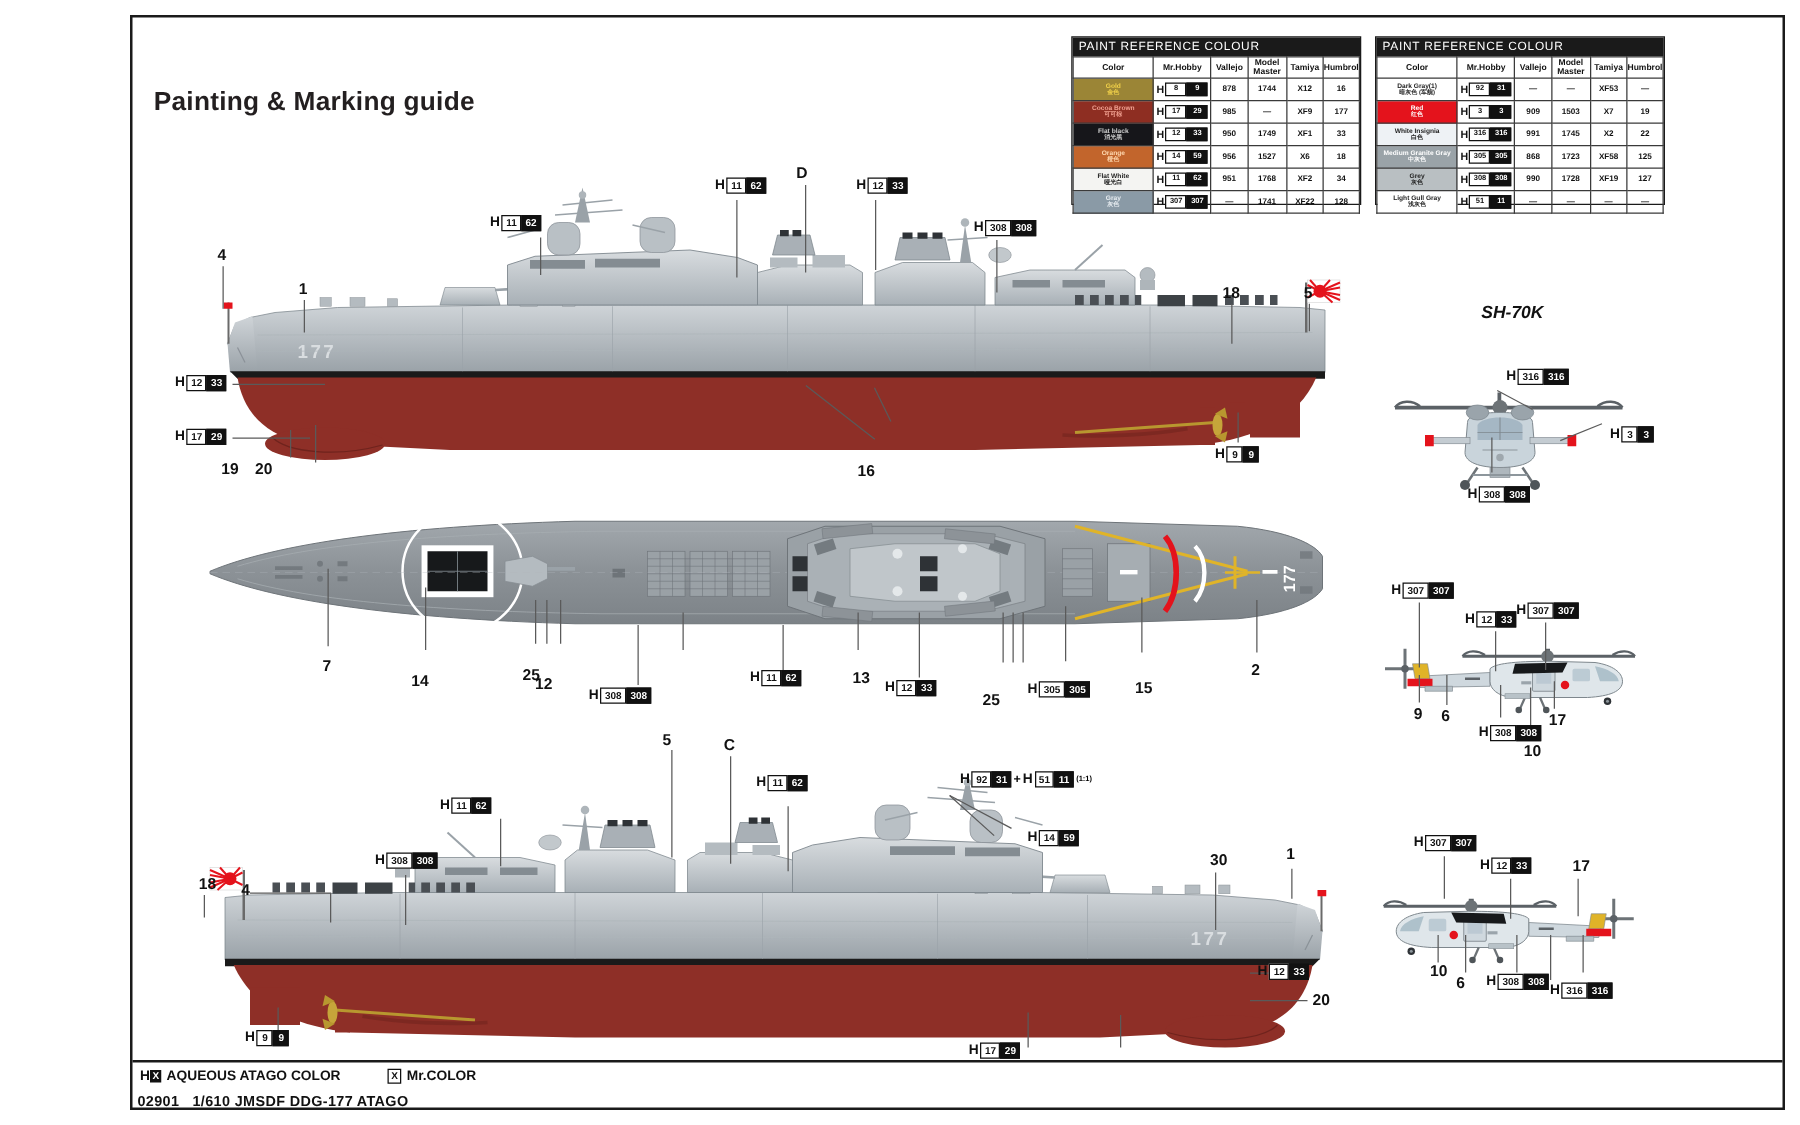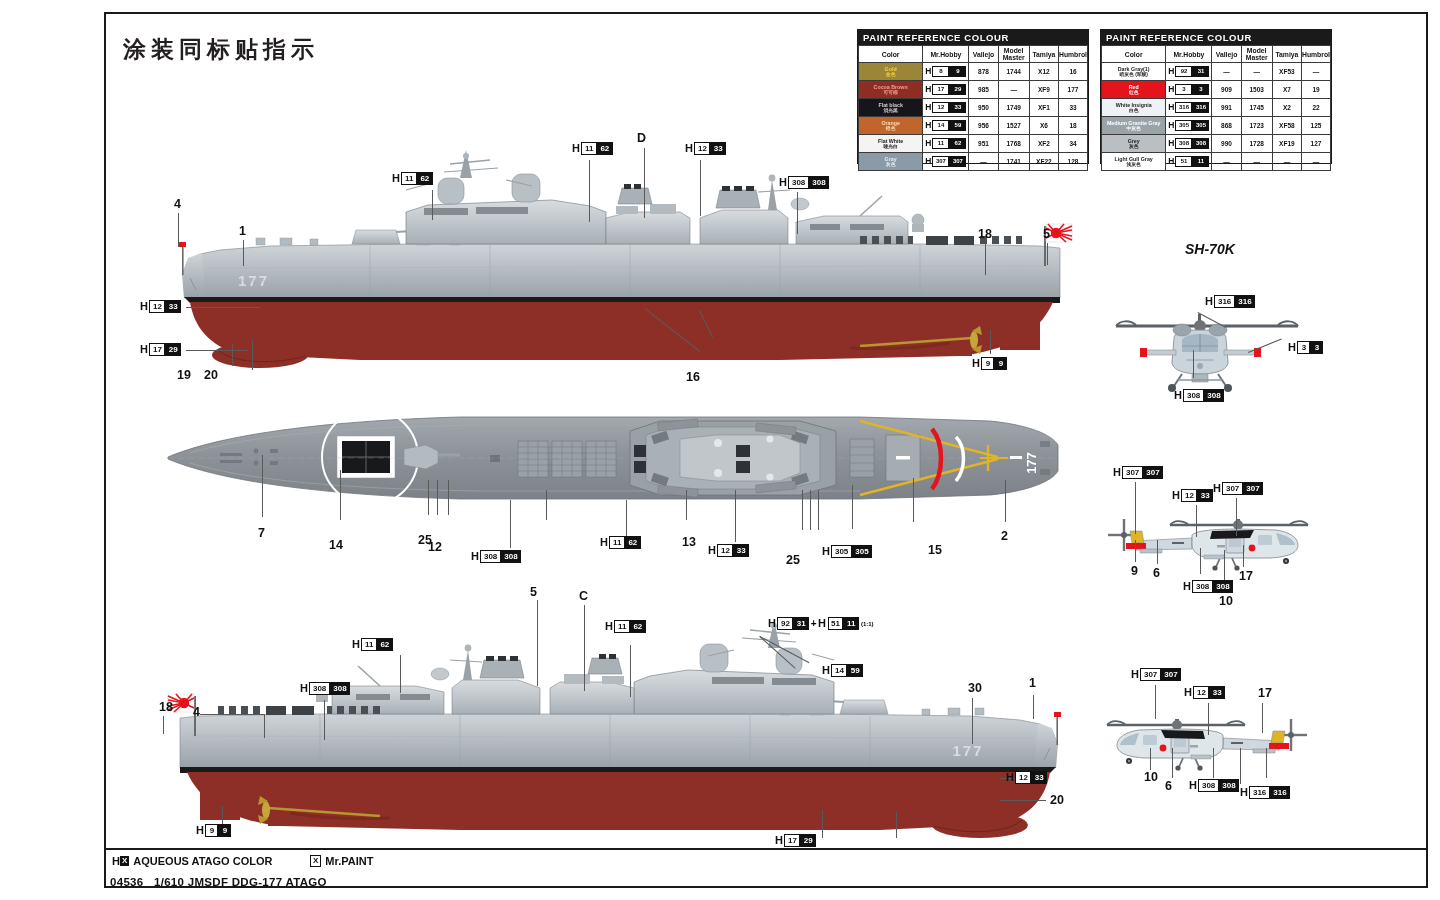--- a/index.html
+++ b/index.html
@@ -8,21 +8,21 @@
   #sheet{position:absolute;left:0;top:0;width:1440px;height:900px;background:#fff;}
 
   
   .frame{position:absolute;left:104px;top:12px;width:1324px;height:876px;border:2px solid #1a1a1a;box-sizing:border-box;}
 
   .title-cn{position:absolute;left:123px;top:34px;font-size:23px;font-weight:700;letter-spacing:5px;color:#231f20;}
   .title-en{position:absolute;left:123px;top:70px;font-size:21px;font-weight:700;color:#231f20;letter-spacing:.2px;}
 
   
   .ptable{position:absolute;border:1px solid #1a1a1a;background:#fff;box-sizing:border-box;}
-  .ptable .hdr{background:#1a1a1a;color:#fff;font-size:9.5px;font-weight:700;letter-spacing:.6px;padding:2px 0 2px 5px;line-height:11px;}
+  .ptable .hdr{background:#1a1a1a;color:#fff;font-size:9.5px;font-weight:400;letter-spacing:.6px;padding:2px 0 2px 5px;line-height:11px;}
   .ptable table{border-collapse:collapse;width:100%;}
   .ptable td,.ptable th{border:1px solid #3a3a3a;font-size:6.5px;text-align:center;vertical-align:middle;color:#111;font-weight:700;padding:0;height:15px;}
   .ptable th{font-size:6.8px;height:16px;font-weight:700;}
   .ptable td.cname{font-size:5.3px;line-height:6px;font-weight:700;padding:1px 0;}
   .ptable td.mh{padding:0 2px;}
 
   .swtxt{display:block;}
   .swtxt .ln2{font-size:4.8px;display:block;}
 
   
@@ -64,21 +64,21 @@
   .kbox .kw{border:1.2px solid #111;color:#111;font-size:8px;font-weight:700;padding:0 2px;line-height:10px;}
   .footcode{position:absolute;left:110px;top:876px;font-size:11.5px;font-weight:700;color:#111;letter-spacing:.3px;}
 </style>
 </head>
 <body>
 
 <div id="sheet">
 
   <div class="frame"></div>
 
-  <div class="title-cn">涂装同标贴指示</div>
+  <div class="title-en">Painting &amp; Marking guide</div>
 
   <div class="ptable" id="ptbl-0" style="left:857px;top:29px;width:232px;height:135px;">
     <div class="hdr">PAINT  REFERENCE COLOUR</div>
     <table>
       <thead>
           <tr>
             <th style="width: 30%;">Color</th>
             <th style="width: 19%;">Mr.Hobby</th>
             <th style="width: 13%;">Vallejo</th>
             <th style="width: 14%;">Model<br>Master</th>
@@ -945,21 +945,21 @@
       <span class="hh">H</span>
       <span class="wbox">12</span>
       <span class="bbox">33</span>
     </div>
   <div class="num" id="nm-b9" style="left:786px;top:553px;">25</div>
   <div class="co" id="co-b10" style="left:822px;top:545px;">
       <span class="hh">H</span>
       <span class="wbox">305</span>
       <span class="bbox">305</span>
     </div>
-  <div class="num" id="nm-b11" style="left:928px;top:543px;">15</div>
+  <div class="num" id="nm-b11" style="left:908px;top:543px;">15</div>
   <div class="num" id="nm-b12" style="left:1001px;top:529px;">2</div>
 
   <div class="num" id="nm-c1" style="left:530px;top:585px;">5</div>
   <div class="ltr" id="lt-c2" style="left:579px;top:589px;">C</div>
   <div class="co" id="co-c3" style="left:605px;top:620px;">
       <span class="hh">H</span>
       <span class="wbox">11</span>
       <span class="bbox">62</span>
     </div>
   <div class="co" id="co-c4" style="left:352px;top:638px;">
@@ -1080,20 +1080,20 @@
     <span class="kbox">
       <span class="kh">H</span>
         <span class="kb">X</span>
     </span>
     <span>AQUEOUS ATAGO COLOR</span>
   </div>
   <div class="foot-key" style="left:310px;top:855px;">
     <span class="kbox">
       <span class="kw">X</span>
     </span>
-    <span>Mr.PAINT</span>
+    <span>Mr.COLOR</span>
   </div>
   <div class="footcode">
-    <span>04536</span>
+    <span>02901</span>
     &nbsp;&nbsp;<span>1/610 JMSDF DDG-177 ATAGO</span>
   </div>
 
 </div>
 
 </body></html>

